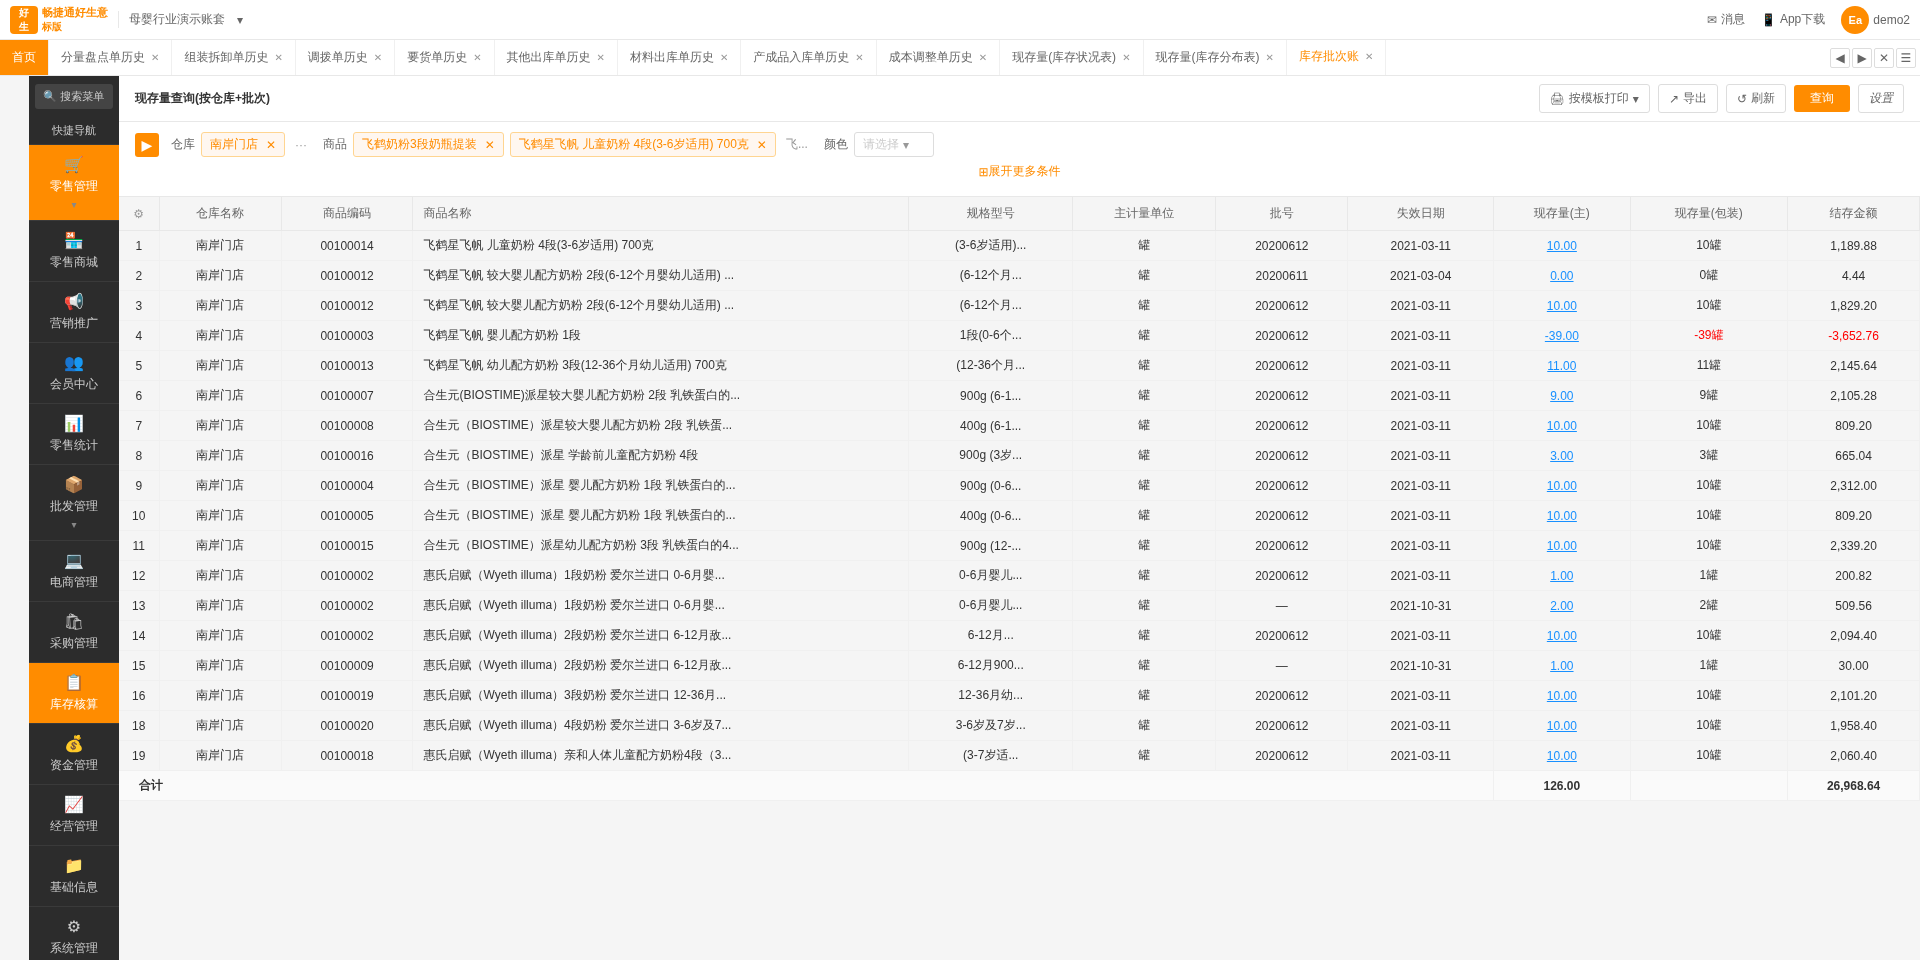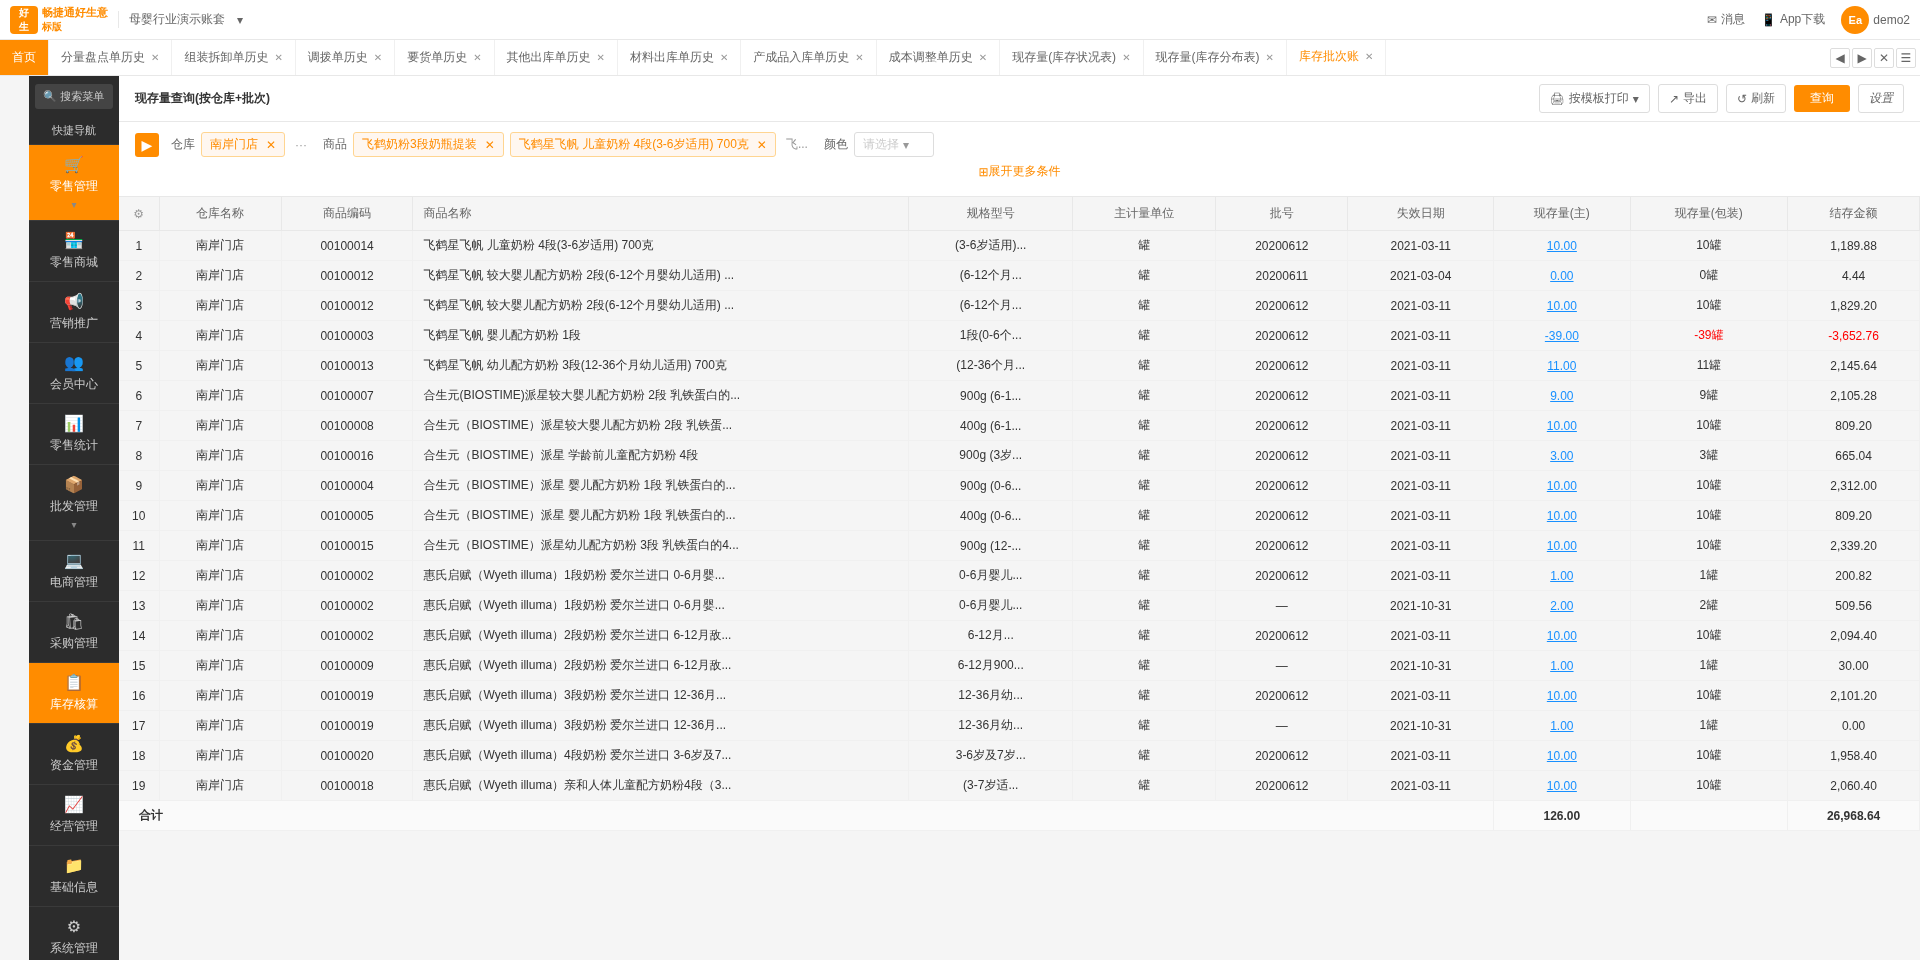--- a/index.html
+++ b/index.html
@@ -519,33 +519,20 @@
       <td class="text-left" style="max-width:280px; overflow:hidden; text-overflow:ellipsis; white-space:nowrap;">惠氏启赋（Wyeth illuma）3段奶粉 爱尔兰进口 12-36月...</td>
       <td>12-36月幼...</td>
       <td>罐</td>
       <td>20200612</td>
       <td>2021-03-11</td>
       <td class=""><span class="link-text ">10.00</span></td>
       <td class="">10罐</td>
       <td class="">2,101.20</td>
     </tr>
               <tr>
-      <td>17</td>
-      <td>南岸门店</td>
-      <td>00100019</td>
-      <td class="text-left" style="max-width:280px; overflow:hidden; text-overflow:ellipsis; white-space:nowrap;">惠氏启赋（Wyeth illuma）3段奶粉 爱尔兰进口 12-36月...</td>
-      <td>12-36月幼...</td>
-      <td>罐</td>
-      <td>—</td>
-      <td>2021-10-31</td>
-      <td class=""><span class="link-text ">1.00</span></td>
-      <td class="">1罐</td>
-      <td class="">0.00</td>
-    </tr>
-              <tr>
       <td>18</td>
       <td>南岸门店</td>
       <td>00100020</td>
       <td class="text-left" style="max-width:280px; overflow:hidden; text-overflow:ellipsis; white-space:nowrap;">惠氏启赋（Wyeth illuma）4段奶粉 爱尔兰进口 3-6岁及7...</td>
       <td>3-6岁及7岁...</td>
       <td>罐</td>
       <td>20200612</td>
       <td>2021-03-11</td>
       <td class=""><span class="link-text ">10.00</span></td>
       <td class="">10罐</td>

